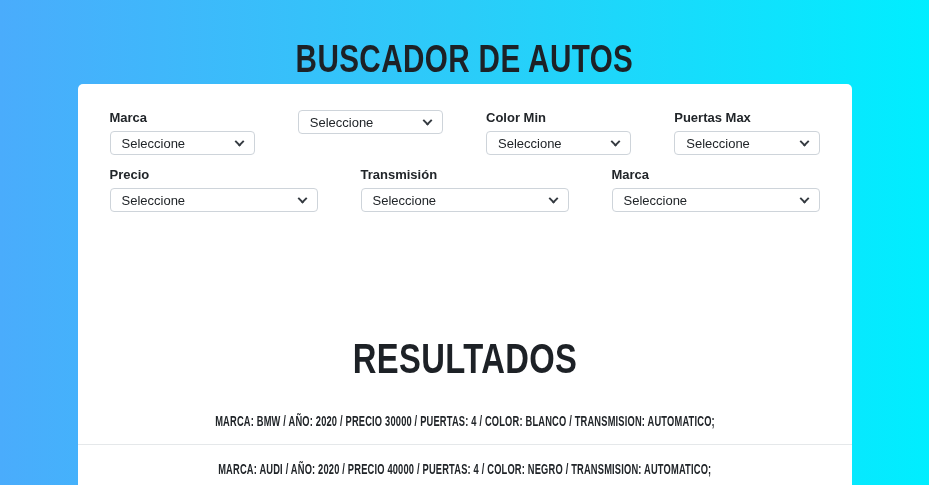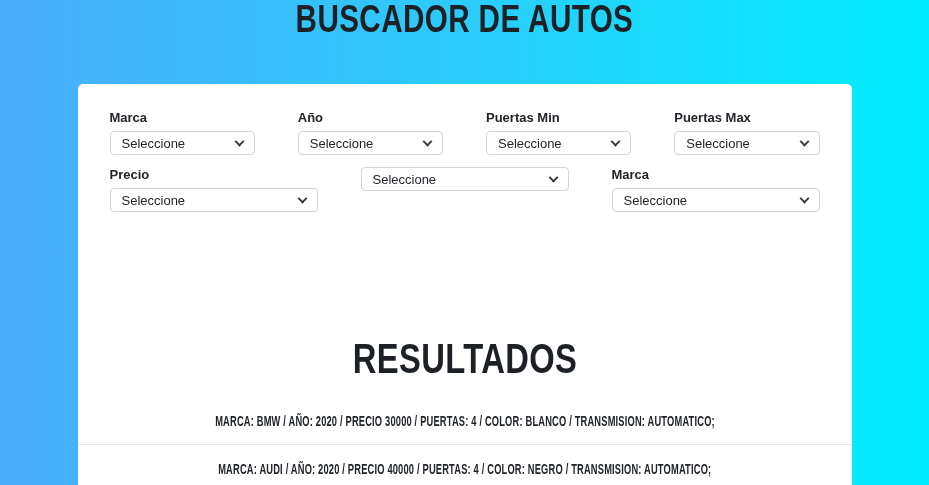--- a/index.html
+++ b/index.html
@@ -7,21 +7,21 @@
   body {
     font-family: "Liberation Sans", sans-serif;
     background: linear-gradient(90deg, #4aacfc 0%, #2bccf9 50%, #00eeff 100%);
   }
   .page { width: 929px; height: 485px; position: relative; }
 
   
   .title-wrap {
     height: 84px;
     display: flex;
-    align-items: flex-start;
+    align-items: flex-end;
     justify-content: center;
     padding-bottom: 6px;
   }
   .display {
     font-weight: 700;
     color: #1d2126;
     transform: scaleX(0.78);
     transform-origin: 50% 50%;
     letter-spacing: 0.5px;
     white-space: nowrap;
@@ -127,31 +127,30 @@
         <label>Marca</label>
         <div class="select-wrap">
           <select>
             <option>Seleccione</option>
           </select>
           <span class="chev"></span>
         </div>
       </div>
 
       <div class="field">
-        <label>Año</label>
-        <div class="select-wrap">
-          <select>
-            <option>Seleccione</option>
-          </select>
-          <span class="chev"></span>
-        </div>
-      </div>
-
-      <div class="field">
-        <label>Puertas Min</label>
+        <div class="select-wrap">
+          <select>
+            <option>Seleccione</option>
+          </select>
+          <span class="chev"></span>
+        </div>
+      </div>
+
+      <div class="field">
+        <label>Color Min</label>
         <div class="select-wrap">
           <select>
             <option>Seleccione</option>
           </select>
           <span class="chev"></span>
         </div>
       </div>
 
       <div class="field">
         <label>Puertas Max</label>
@@ -171,20 +170,21 @@
         <label>Precio</label>
         <div class="select-wrap">
           <select>
             <option>Seleccione</option>
           </select>
           <span class="chev"></span>
         </div>
       </div>
 
       <div class="field">
+        <label>Transmisión</label>
         <div class="select-wrap">
           <select>
             <option>Seleccione</option>
           </select>
           <span class="chev"></span>
         </div>
       </div>
 
       <div class="field">
         <label>Marca</label>

